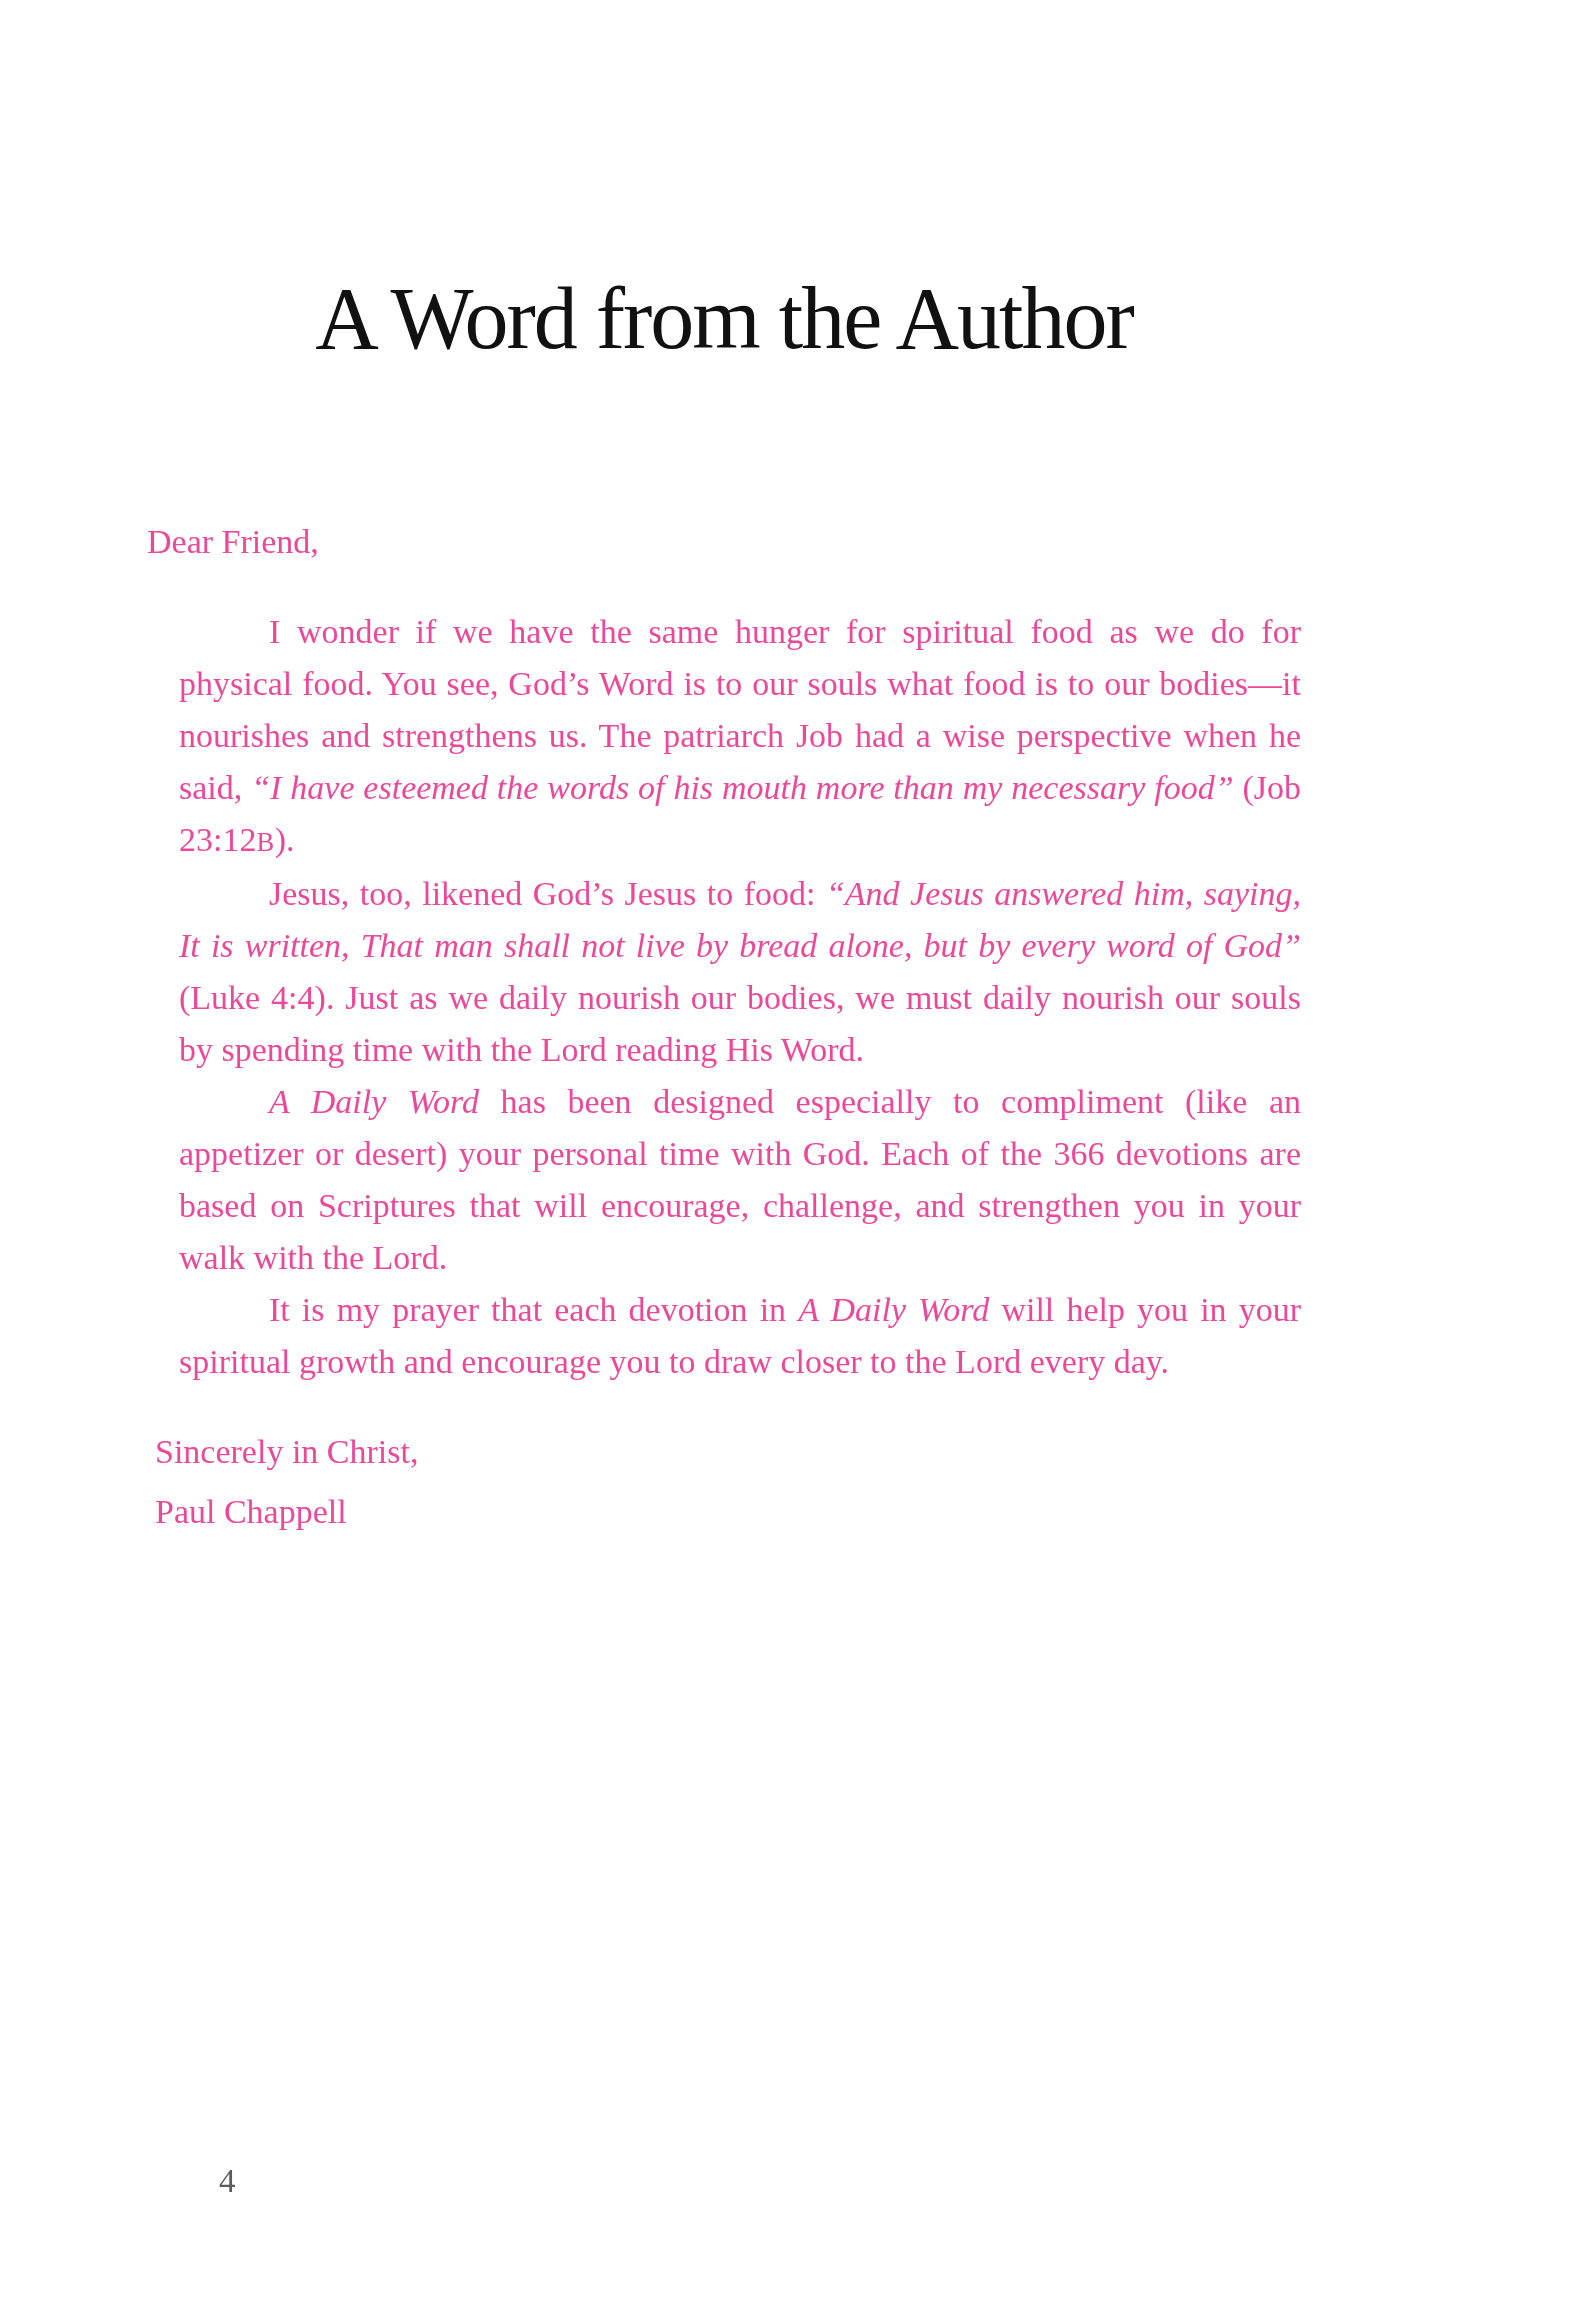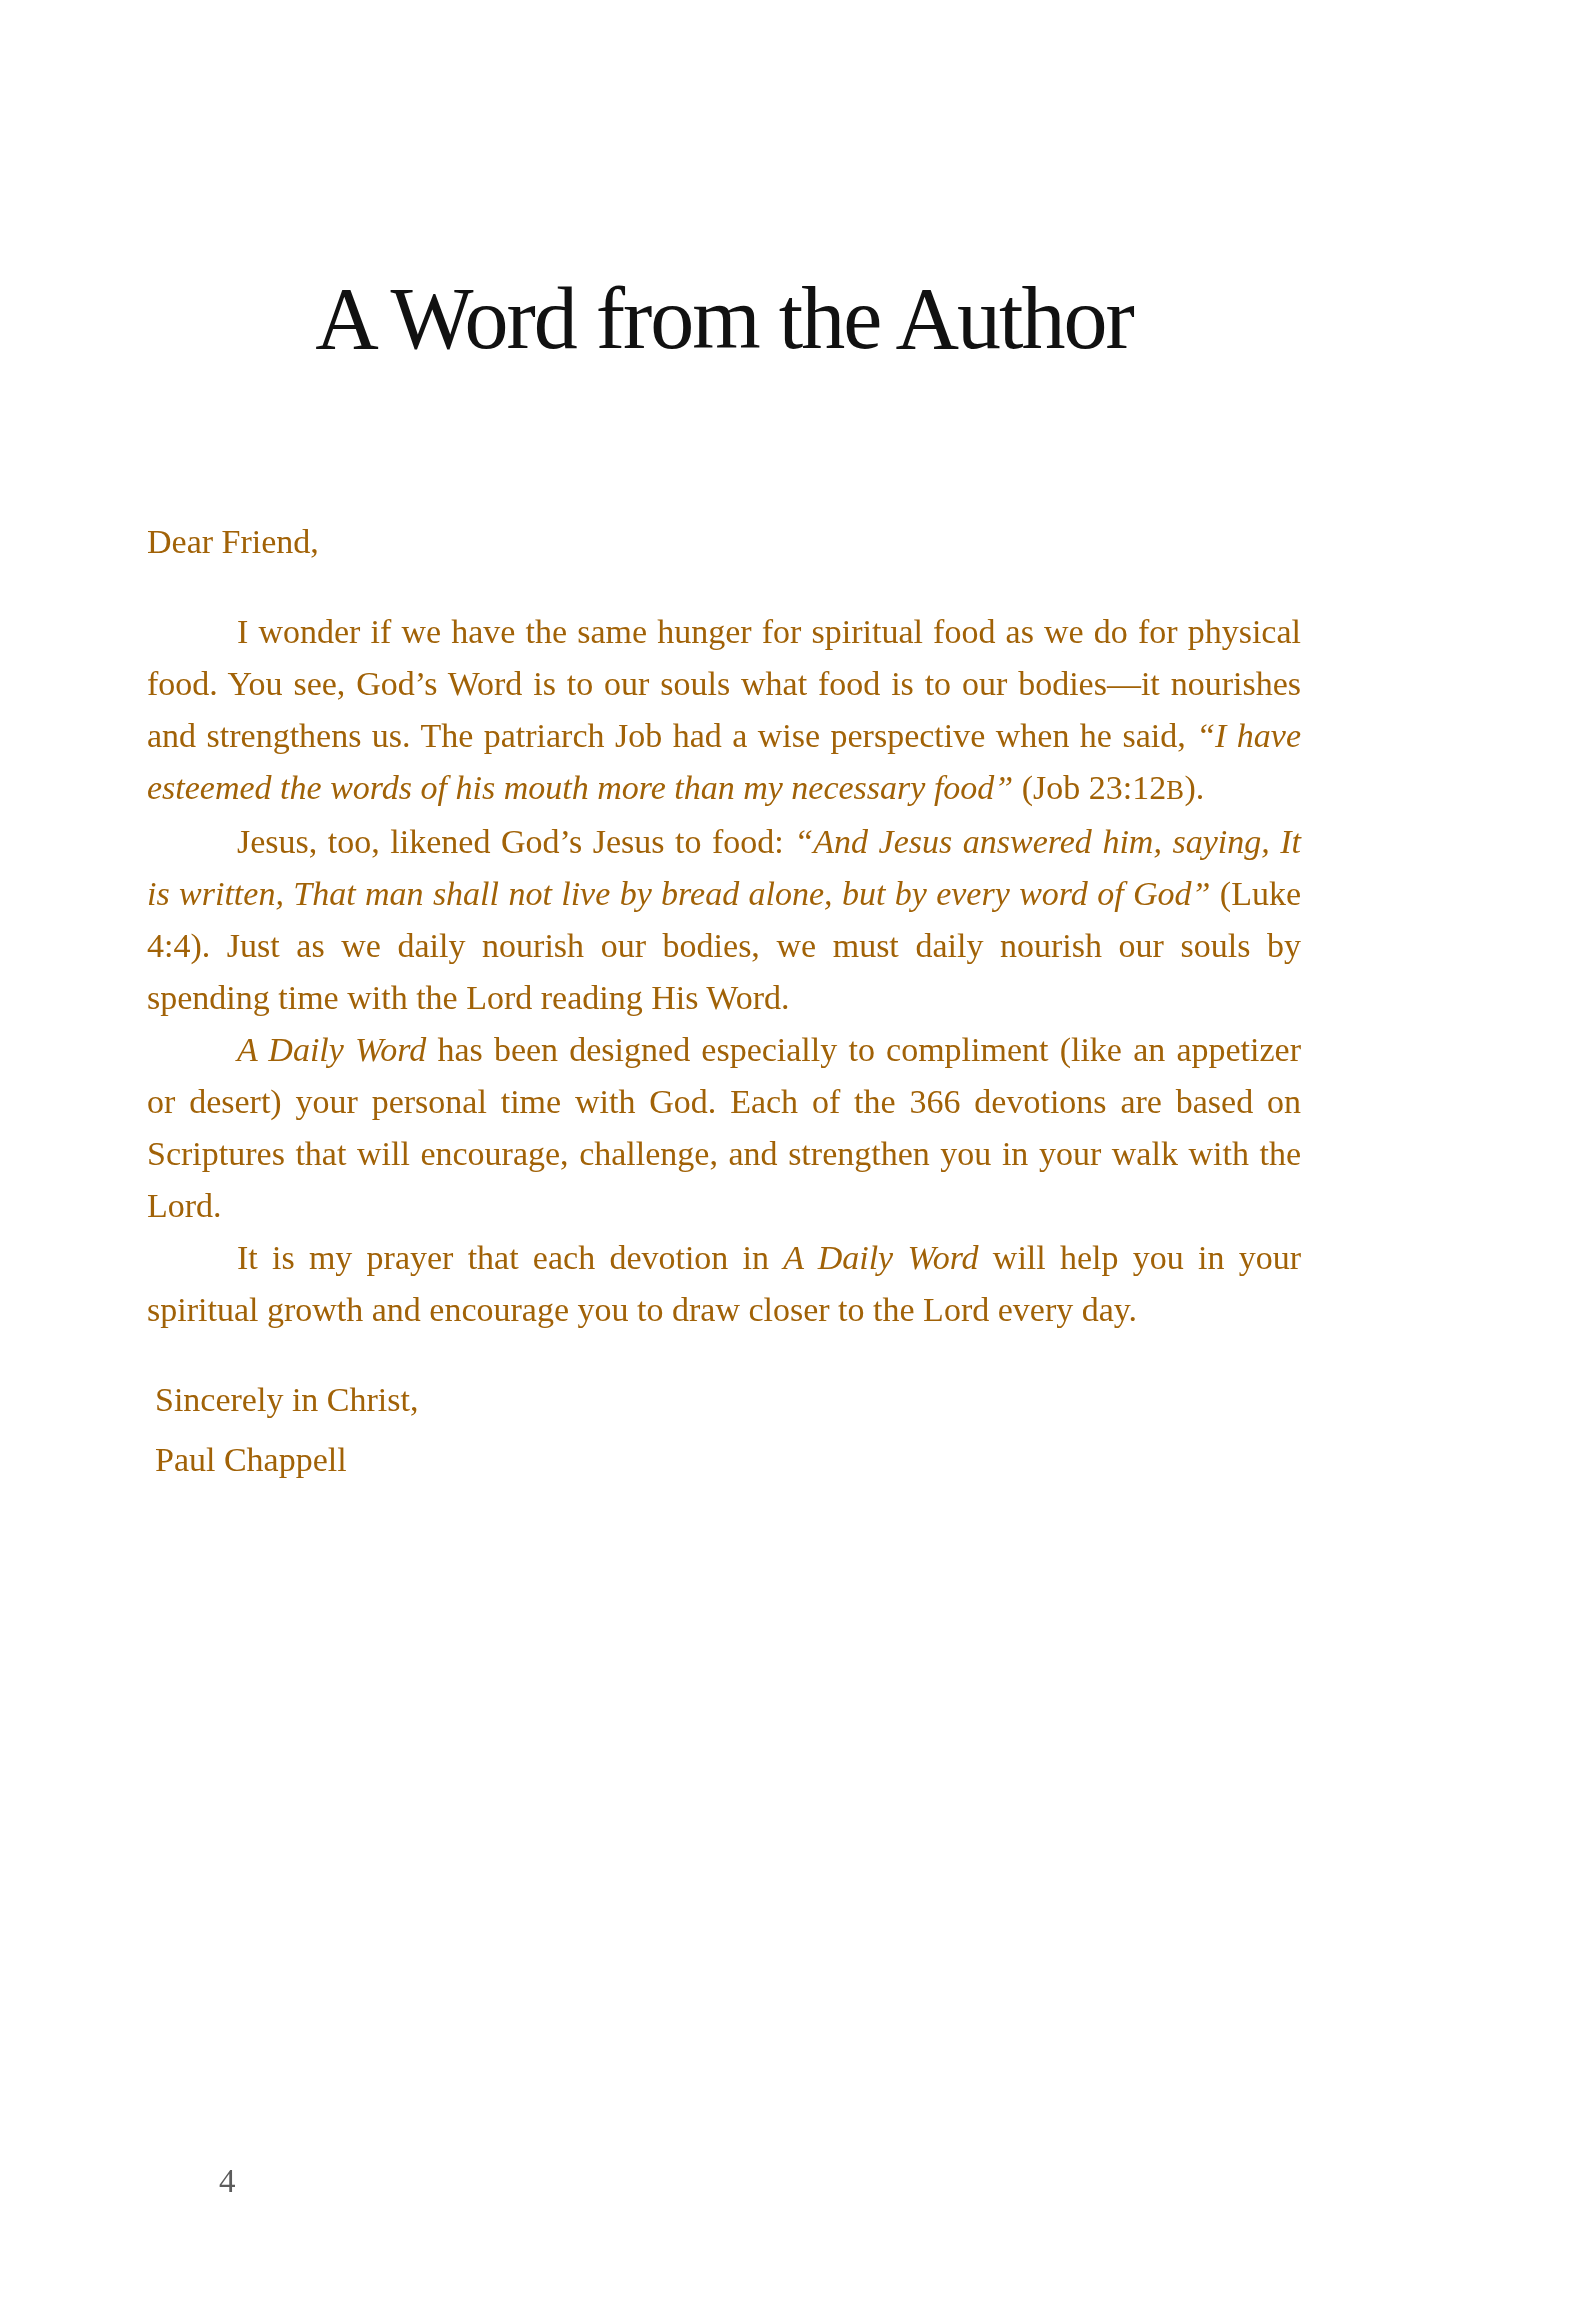--- a/index.html
+++ b/index.html
@@ -29,34 +29,35 @@
     text-align: center;
     letter-spacing: -2px;
     color: #111111;
   }
   .body-text {
     width: 1154px;
     margin: 0 auto;
     font-size: 34px;
     line-height: 52px;
     text-align: justify;
-    color: #a16207;
+    color: #ec4899;
   }
   .salutation {
     margin: 149px 0 0 0;
     text-align: left;
   }
   .paragraphs p.para {
     margin: 0;
   }
   .paragraphs p.para:first-child {
     margin-top: 38px;
   }
   .paragraphs p.para.indent {
     text-indent: 90px;
+    margin-left: 32px;
   }
   .run-n { font-style: normal; }
   .run-i { font-style: italic; }
   .run-sc {
     font-style: normal;
     font-size: 0.78em;
     letter-spacing: 0.5px;
   }
   .closing {
     margin: 8px;

